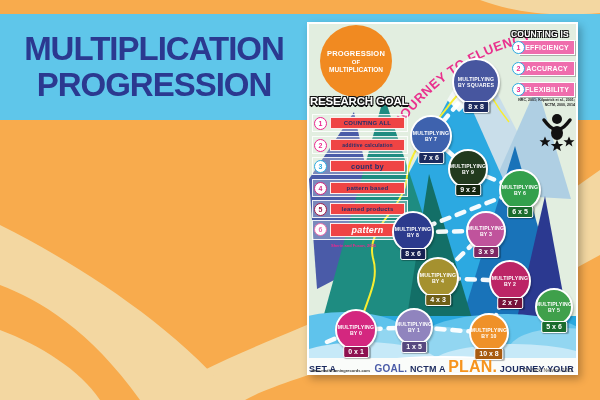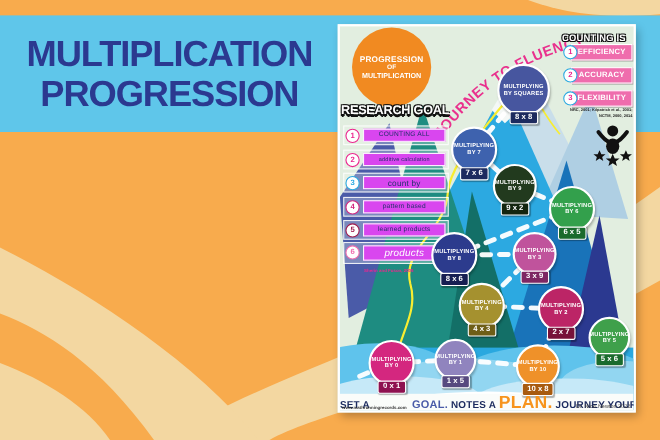--- a/index.html
+++ b/index.html
@@ -46,23 +46,23 @@
   .rn-row{
     position:absolute;left:3px;width:96px;height:18px;z-index:6;box-sizing:border-box;
     border:1px solid rgba(255,255,255,.85);background:rgba(235,245,235,.30);
   }
   .rn-num{
     position:absolute;left:1px;top:2px;width:13px;height:13px;border-radius:50%;
     background:#fff;border:1.5px solid #EC268F;color:#EC268F;box-sizing:border-box;
     font-weight:bold;font-size:7px;display:flex;align-items:center;justify-content:center;
   }
   .rn-badge{
-    position:absolute;left:17px;right:2px;top:2px;bottom:2px;background:#d946ef;
+    position:absolute;left:17px;right:2px;top:2px;bottom:2px;background:#ef4444;
     border:1px solid rgba(255,255,255,.9);display:flex;align-items:center;justify-content:center;
-    font-weight:normal;font-size:6px;color:#232F6B;letter-spacing:.2px;white-space:nowrap;overflow:hidden;
+    font-weight:bold;font-size:6px;color:#232F6B;letter-spacing:.2px;white-space:nowrap;overflow:hidden;
   }
   .n3{border-color:#2BA9E0;color:#2BA9E0;}
   .n4{border-color:#D4277F;color:#D4277F;}
   .n5{border-color:#A01A4C;color:#A01A4C;}
   .n6{border-color:#EF6DAD;color:#EF6DAD;}
   .rn-row.r3 .rn-badge{font-size:7.5px;}
   .rn-row.r6{height:20px;}
   .rn-row.r6 .rn-badge{font-size:9px;color:#fff;font-style:italic;}
   .rn-cite{position:absolute;left:22px;top:219px;width:80px;z-index:6;font-size:4px;font-weight:bold;color:#EC268F;}
   
@@ -197,21 +197,21 @@
   <div class="rn-row r4" style="top:155px">
     <span class="rn-num n4">4</span>
     <span class="rn-badge">pattern based</span>
   </div>
   <div class="rn-row r5" style="top:176px">
     <span class="rn-num n5">5</span>
     <span class="rn-badge">learned products</span>
   </div>
   <div class="rn-row r6" style="top:196px">
     <span class="rn-num n6">6</span>
-    <span class="rn-badge">products</span>
+    <span class="rn-badge">pattern</span>
   </div>
   <div class="rn-cite">Sherin and Fuson, 2005</div>
 
   <div class="fl-head">COUNTING IS</div>
   <div class="fl-row" style="top:16px">
     <span class="fl-num">1</span>
     <span class="fl-badge">EFFICIENCY</span>
   </div>
   <div class="fl-row" style="top:37px">
     <span class="fl-num">2</span>
@@ -314,18 +314,18 @@
     <div class="ms-fact">1 x 5</div>
   </div>
   <div class="ms m-10">
     <div class="ms-circle">
       <span>MULTIPLYING</span>
       <span>BY 10</span>
     </div>
     <div class="ms-fact">10 x 8</div>
   </div>
 
-  <div class="goal"><span>SET A </span><span class="g-blue">GOAL.</span><span> NOTES A </span><span class="g-orange">PLAN.</span><span> JOURNEY YOUR </span><span class="g-magenta">GOAL!</span></div>
+  <div class="goal"><span>SET A </span><span class="g-blue">GOAL.</span><span> NCTM A </span><span class="g-orange">PLAN.</span><span> JOURNEY YOUR </span><span class="g-magenta">GOAL!</span></div>
   <div class="site">www.mathrunningrecords.com</div>
   <div class="credit">Dr. Nicki Newton 2022</div>
 
 </div>
 </div>
 
 </body></html>

